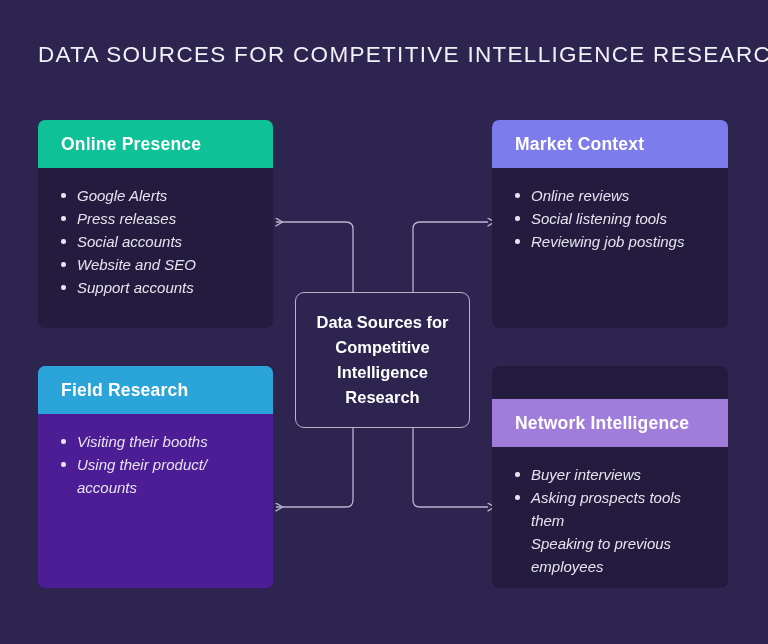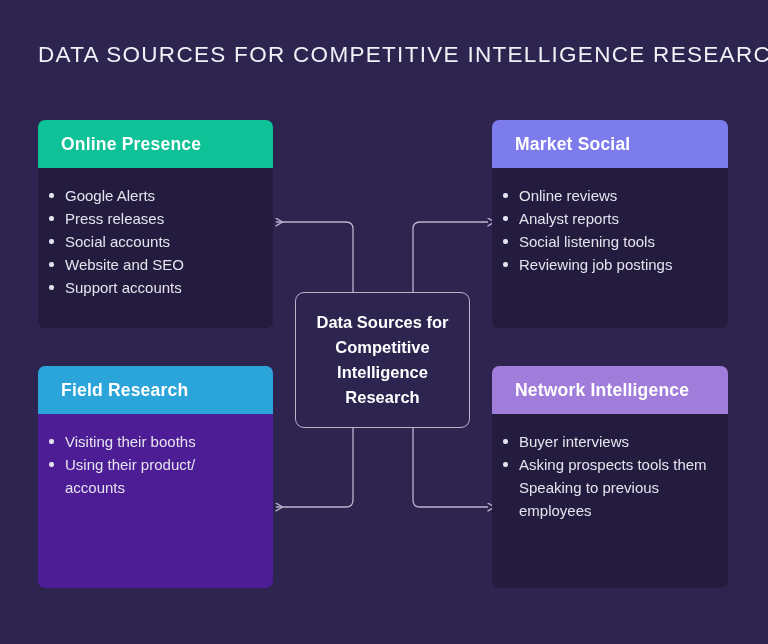--- a/index.html
+++ b/index.html
@@ -29,21 +29,21 @@
     display:flex; flex-direction:column;
   }
   .card-header {
     height:48px;
     display:flex; align-items:center;
     padding-left:23px;
     font-size:17.5px; font-weight:bold;
     color:#ffffff;
     letter-spacing:.2px;
   }
-  .card-body { padding:16px 18px 10px 24px; }
+  .card-body { padding:16px 18px 10px 36px;font-style:italic; }
   .card-body ul { list-style:none; }
   .card-body li {
     position:relative;
     font-size:15px;
     line-height:23px;
     color:#e6e3ef;
     margin-bottom:0px;
     padding-left:3px;
   }
   .card-body li.bulleted::before {
@@ -120,45 +120,44 @@
         <li class="bulleted">Press releases</li>
         <li class="bulleted">Social accounts</li>
         <li class="bulleted">Website and SEO</li>
         <li class="bulleted">Support accounts</li>
       </ul>
     </div>
   </div>
 
   <div class="card" id="card-market" style="background: rgb(36, 28, 62);">
     <div class="card-header" style="background: rgb(125, 124, 237);">
-      <span>Market Social</span>
+      <span>Market Context</span>
     </div>
     <div class="card-body">
       <ul>
         <li class="bulleted">Online reviews</li>
-        <li class="bulleted">Analyst reports</li>
         <li class="bulleted">Social listening tools</li>
         <li class="bulleted">Reviewing job postings</li>
       </ul>
     </div>
   </div>
 
   <div class="card" id="card-field" style="background: #4c1d95;">
     <div class="card-header" style="background: rgb(43, 164, 217);">
       <span>Field Research</span>
     </div>
     <div class="card-body">
       <ul>
         <li class="bulleted">Visiting their booths</li>
         <li class="bulleted">Using their product/ accounts</li>
       </ul>
     </div>
   </div>
 
-  <div class="card" id="card-network" style="background: rgb(36, 28, 62);">
+  <div class="card" id="card-network" style="background: rgb(36, 28, 62); justify-content: flex-end;">
     <div class="card-header" style="background: rgb(161, 125, 219);">
       <span>Network Intelligence</span>
     </div>
     <div class="card-body">
       <ul>
         <li class="bulleted">Buyer interviews</li>
         <li class="bulleted">Asking prospects tools them</li>
         <li>Speaking to previous employees</li>
       </ul>
     </div>

